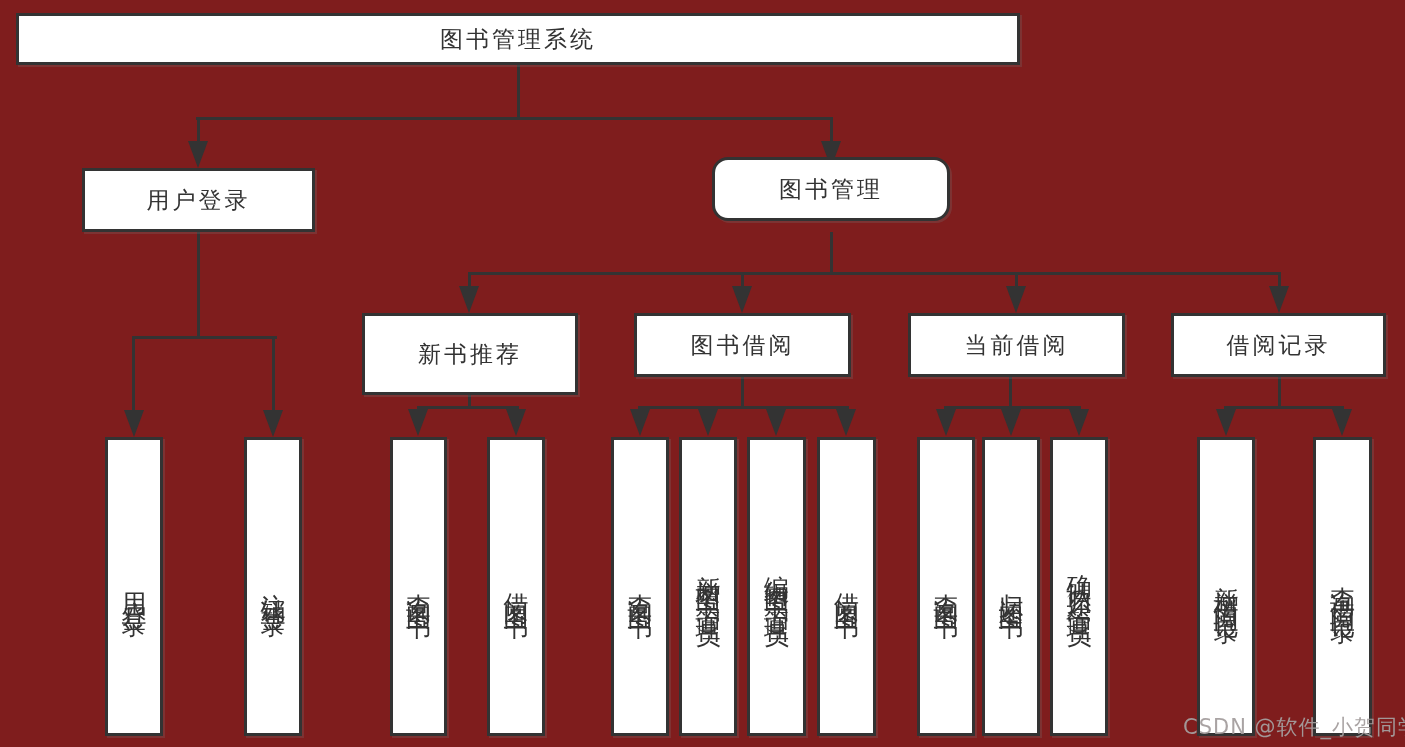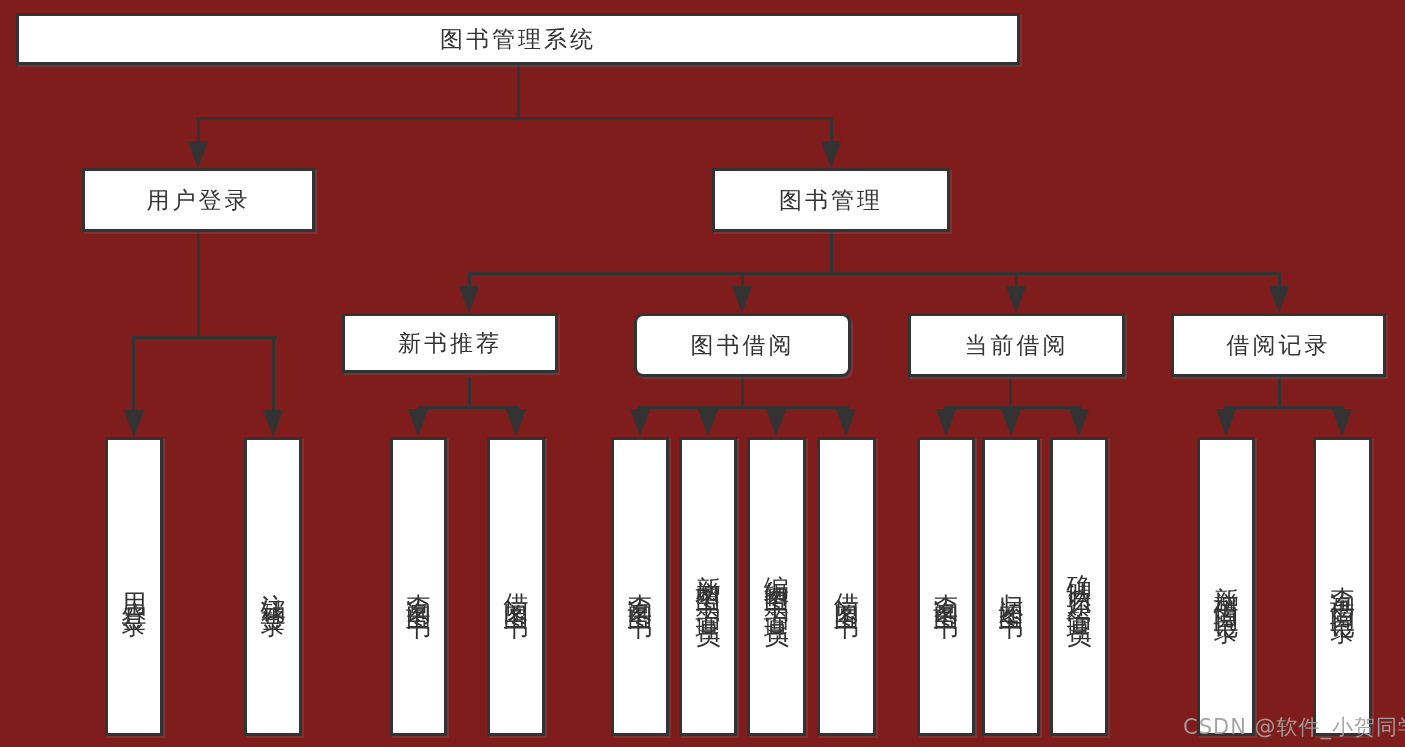--- a/index.html
+++ b/index.html
@@ -113,28 +113,28 @@
   <div class="arrow" style="left:1216px; top:409px;"></div>
   <div class="arrow" style="left:1332px; top:409px;"></div>
 
   <div class="box" style="left:16px; top:13px; width:1004px; height:52px;">
     <span class="hlbl">图书管理系统</span>
   </div>
 
   <div class="box" style="left:82px; top:168px; width:233px; height:64px;">
     <span class="hlbl">用户登录</span>
   </div>
-  <div class="box" style="left:712px; top:168px; width:238px; height:64px;">
+  <div class="box" style="left:712px; top:157px; width:238px; height:64px;border-radius:16px;">
     <span class="hlbl">图书管理</span>
   </div>
 
-  <div class="box" style="left:342px; top:313px; width:216px; height:60px;">
+  <div class="box" style="left:362px; top:313px; width:216px; height:82px;">
     <span class="hlbl">新书推荐</span>
   </div>
-  <div class="box" style="left:634px; top:313px; width:217px; height:64px;border-radius:9px;">
+  <div class="box" style="left:634px; top:313px; width:217px; height:64px;">
     <span class="hlbl">图书借阅</span>
   </div>
   <div class="box" style="left:1171px; top:313px; width:215px; height:64px;">
     <span class="hlbl">借阅记录</span>
   </div>
   <div class="box" style="left:908px; top:313px; width:217px; height:64px;">
     <span class="hlbl">当前借阅</span>
   </div>
 
   <div class="box" style="left:105px; top:437px; width:58px; height:299px;">

